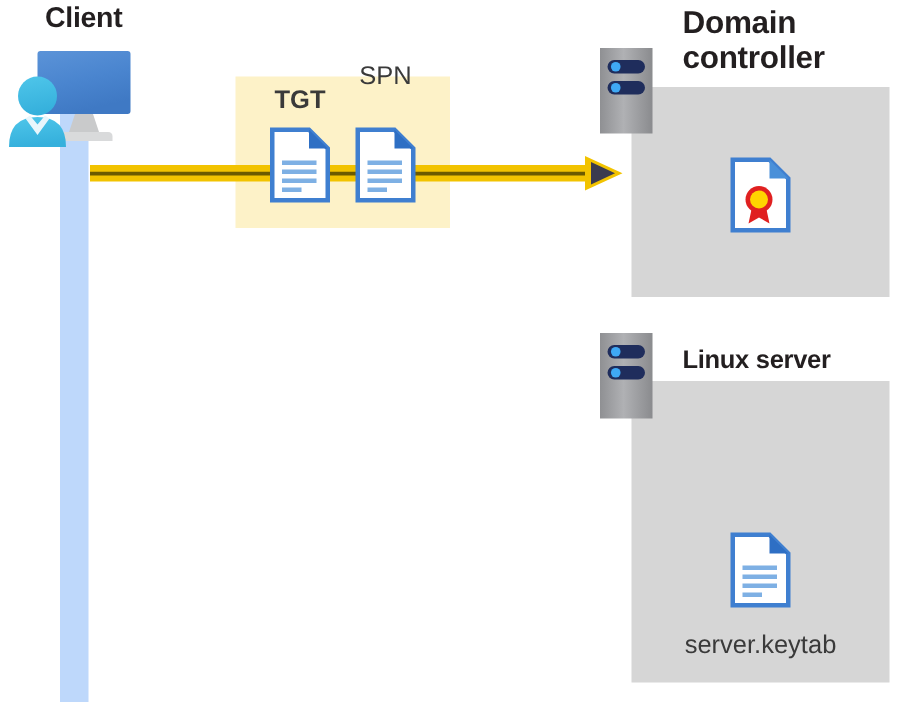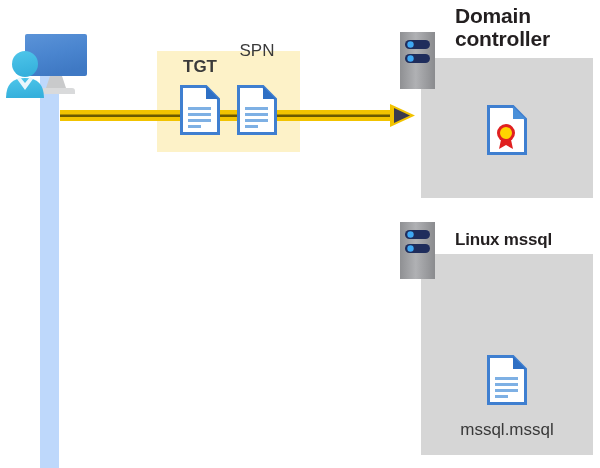--- a/index.html
+++ b/index.html
@@ -111,20 +111,21 @@
 
   svg { display: block; overflow: visible; }
 </style>
 </head>
 <body>
 
 <div id="canvas">
 
   <div class="abs" id="client-lifeline"></div>
 
+  <div class="abs label-bold" id="client-label">Client</div>
 
   <div class="abs" id="client-icon">
     <svg width="96" height="70" viewBox="0 0 96 70">
       <defs>
         <linearGradient id="monGrad" x1="0" y1="0" x2="0.35" y2="1">
           <stop offset="0%" stop-color="#5b93d8"></stop>
           <stop offset="55%" stop-color="#4a85cf"></stop>
           <stop offset="100%" stop-color="#3f79c4"></stop>
         </linearGradient>
         <linearGradient id="personGrad" x1="0" y1="0" x2="0.2" y2="1">
@@ -227,29 +228,29 @@
   <div class="abs" id="linux-server-icon">
     <svg class="server-tower" width="35" height="57" viewBox="0 0 35 57">
       <rect x="0" y="0" width="35" height="57" fill="url(#towerGradA)"></rect>
       <rect x="5" y="8" width="25" height="9" rx="4.5" fill="#1f2d5c"></rect>
       <circle cx="10.5" cy="12.5" r="3.2" fill="#3fa9f5"></circle>
       <rect x="5" y="22" width="25" height="9" rx="4.5" fill="#1f2d5c"></rect>
       <circle cx="10.5" cy="26.5" r="3.2" fill="#3fa9f5"></circle>
     </svg>
   </div>
 
-  <div class="abs label-bold" id="linux-server-label">Linux mssql</div>
+  <div class="abs label-bold" id="linux-server-label">Linux server</div>
 
 
   <div class="abs" id="keytab-doc-icon">
     <svg width="40" height="50" viewBox="0 0 40 50">
       <path d="M1.5 1.5 H26 L38.5 14 V48.5 H1.5 Z" fill="#ffffff" stroke="#3f7fd0" stroke-width="3"></path>
       <path d="M26 1.5 L38.5 14 H26 Z" fill="#2e6fc4"></path>
       <rect x="8" y="22" width="23" height="3" fill="#7eb0e4"></rect>
       <rect x="8" y="28" width="23" height="3" fill="#7eb0e4"></rect>
       <rect x="8" y="34" width="23" height="3" fill="#7eb0e4"></rect>
       <rect x="8" y="40" width="13" height="3" fill="#7eb0e4"></rect>
     </svg>
   </div>
 
-  <div class="abs label-plain" id="keytab-label">mssql.mssql</div>
+  <div class="abs label-plain" id="keytab-label">server.keytab</div>
 
 </div>
 
 </body></html>

